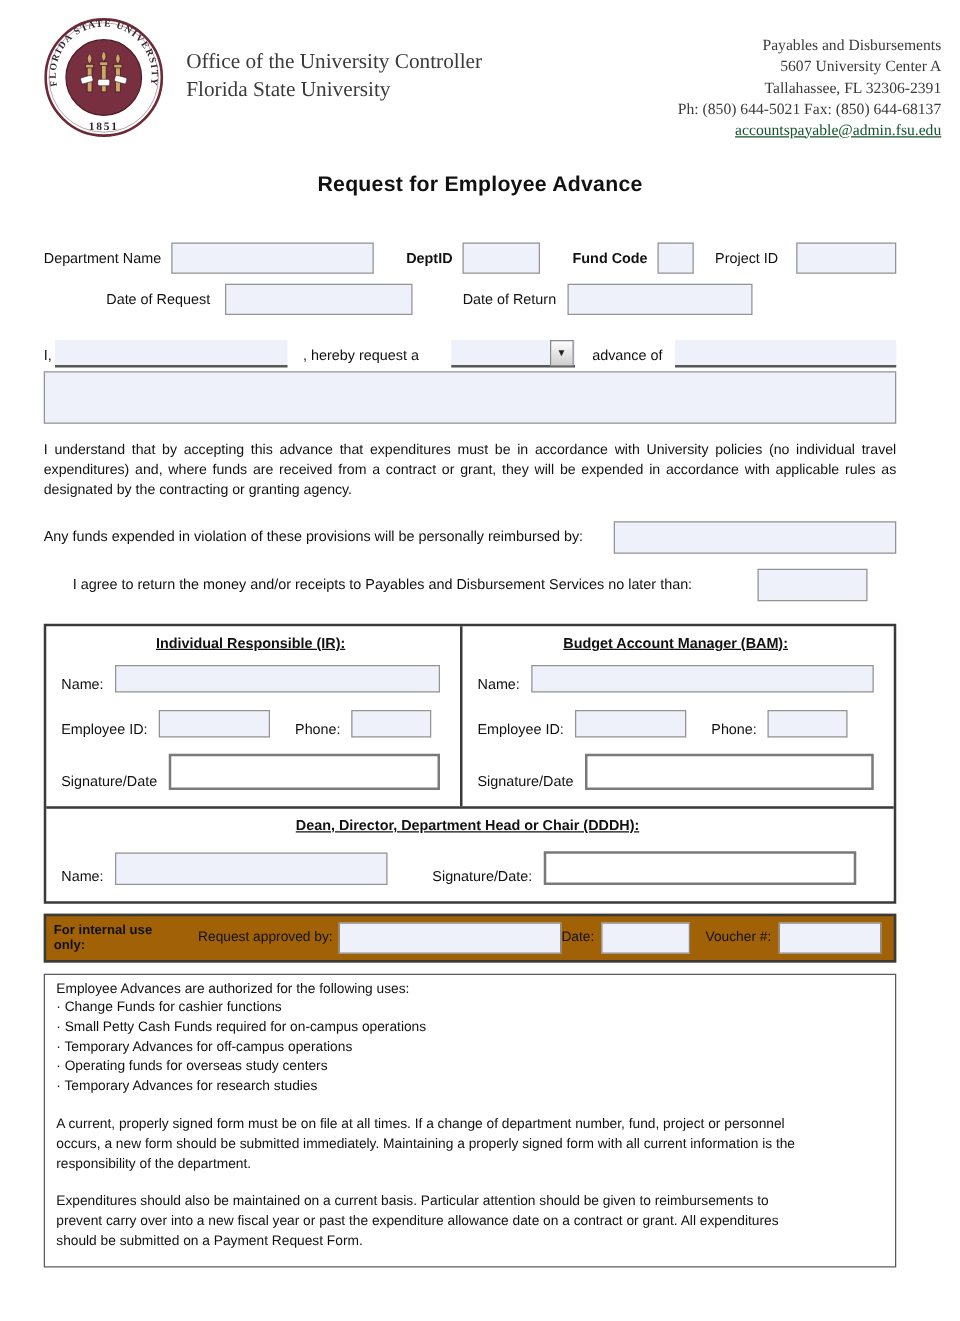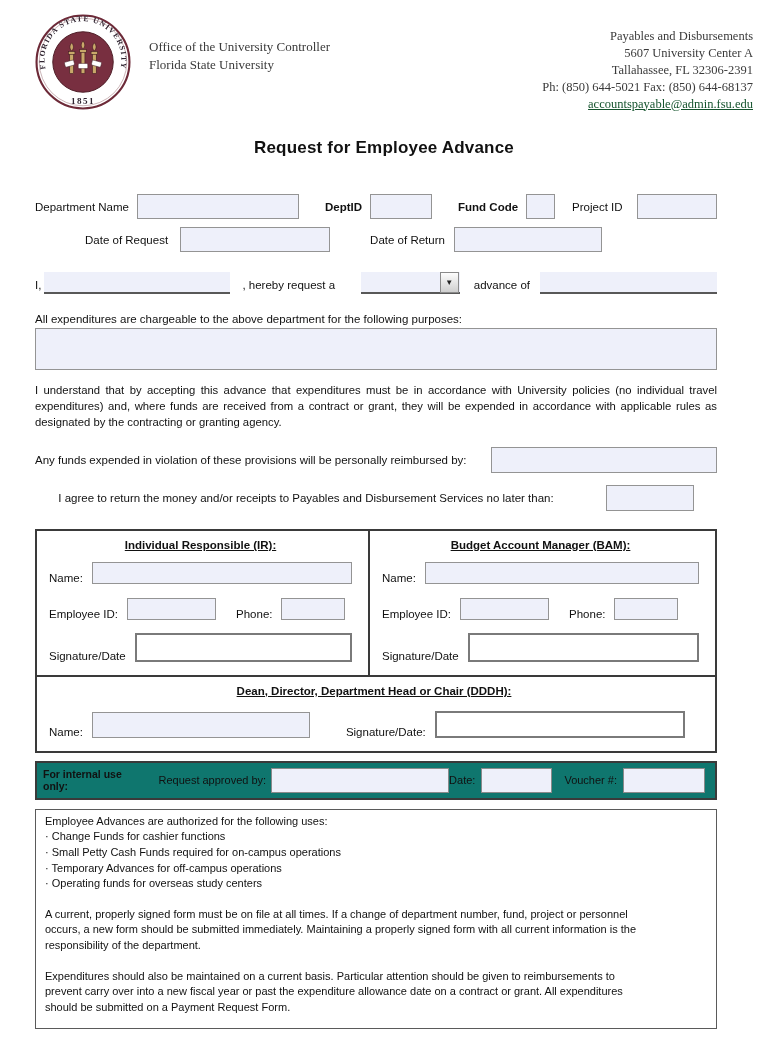--- a/index.html
+++ b/index.html
@@ -9,21 +9,21 @@
     font-family: "Liberation Sans", sans-serif;
     color: #111;
     position: relative;
     overflow: hidden;
   }
   
   .header { display:flex; padding: 14px 15px 0 35px; }
   .logo { width:96px; height:96px; flex:0 0 96px; }
   .office-block {
     font-family: "Liberation Serif", serif;
-    font-size: 13px; color:#3a3a3a; line-height:1.35;
+    font-size: 17px; color:#3a3a3a; line-height:1.35;
     margin: 24px 16px 0 18px;
   }
   .contact-block {
     margin-left:auto; text-align:right;
     font-family: "Liberation Serif", serif;
     font-size: 12.5px; color:#3a3a3a; line-height:1.35;
     margin-top: 14px;
   }
   .contact-block a { color:#14532d; text-decoration: underline; }
   
@@ -74,21 +74,21 @@
   .emp-fld { width:89px; height:22px; }
   .phone-lbl { margin-left:20px; }
   .phone-fld { width:64px; height:22px; }
   .sig-fld { flex:1; height:29px; }
   .dddh { border-top:2px solid #3a3a3a; padding:6px 16px 13px 12px; }
   .dddh-name { width:218px; height:26px; }
   .dddh-sig-lbl { margin-left:36px; }
   .dddh-sig { flex:1; height:27px; margin-right:14px; }
   
   .internal-bar {
-    margin-top:8px; height:39px; background:#0f766e; border:2px solid #3a3a3a;
+    margin-top:8px; height:39px; background:#a16207; border:2px solid #3a3a3a;
     display:flex; align-items:center; padding:0 10px 0 6px;
   }
   .internal-bar .bold-lbl { font-size:10.5px; font-weight:bold; }
   .internal-bar .lbl { font-size:11px; }
   .apprv-lbl { margin-left:32px; }
   .apprv-fld { width:178px; height:25px; margin-left:5px; border-color:#8a8a8a; }
   .idate-lbl { margin-left:12px; }
   .idate-fld { width:71px; height:25px; margin-left:6px; border-color:#8a8a8a; }
   .vouch-lbl { margin-left:12px; }
   .vouch-fld { width:82px; height:25px; margin-left:6px; border-color:#8a8a8a; }
@@ -173,21 +173,20 @@
     <input class="fld-u" style="width: 200px; margin-left: 3px;">
     <span class="lbl" style="margin-left:12px">, hereby request a</span>
     <div class="dropdown">
       <span class="dd-btn">▼</span>
     </div>
     <span class="lbl">advance of</span>
     <input class="fld-u" style="flex: 1 1 0%; margin-left: 10px;">
   </div>
 
   
-  <div class="purposes-lbl">All expenditures are chargeable to the above department for the following purposes:</div>
   <textarea class="purposes-box" style=""></textarea>
 
   
   <p class="para">I understand that by accepting this advance that expenditures must be in accordance with University policies (no individual travel expenditures) and, where funds are received from a contract or grant, they will be expended in accordance with applicable rules as designated by the contracting or granting agency.</p>
 
   
   <div class="row violation-row">
     <span class="lbl">Any funds expended in violation of these provisions will be personally reimbursed by:</span>
     <input class="fld" style="">
   </div>
@@ -258,16 +257,17 @@
     <input class="fld vouch-fld" style="">
   </div>
 
   
   <div class="notes-box">
     <p>Employee Advances are authorized for the following uses:</p>
     <p>· Change Funds for cashier functions</p>
     <p>· Small Petty Cash Funds required for on-campus operations</p>
     <p>· Temporary Advances for off-campus operations</p>
     <p>· Operating funds for overseas study centers</p>
+    <p>· Temporary Advances for research studies</p>
     <p class="notes-para">A current, properly signed form must be on file at all times. If a change of department number, fund, project or personnel occurs, a new form should be submitted immediately. Maintaining a properly signed form with all current information is the responsibility of the department.</p>
     <p class="notes-para">Expenditures should also be maintained on a current basis. Particular attention should be given to reimbursements to prevent carry over into a new fiscal year or past the expenditure allowance date on a contract or grant. All expenditures should be submitted on a Payment Request Form.</p>
   </div>
 </div>
 
 </body></html>

